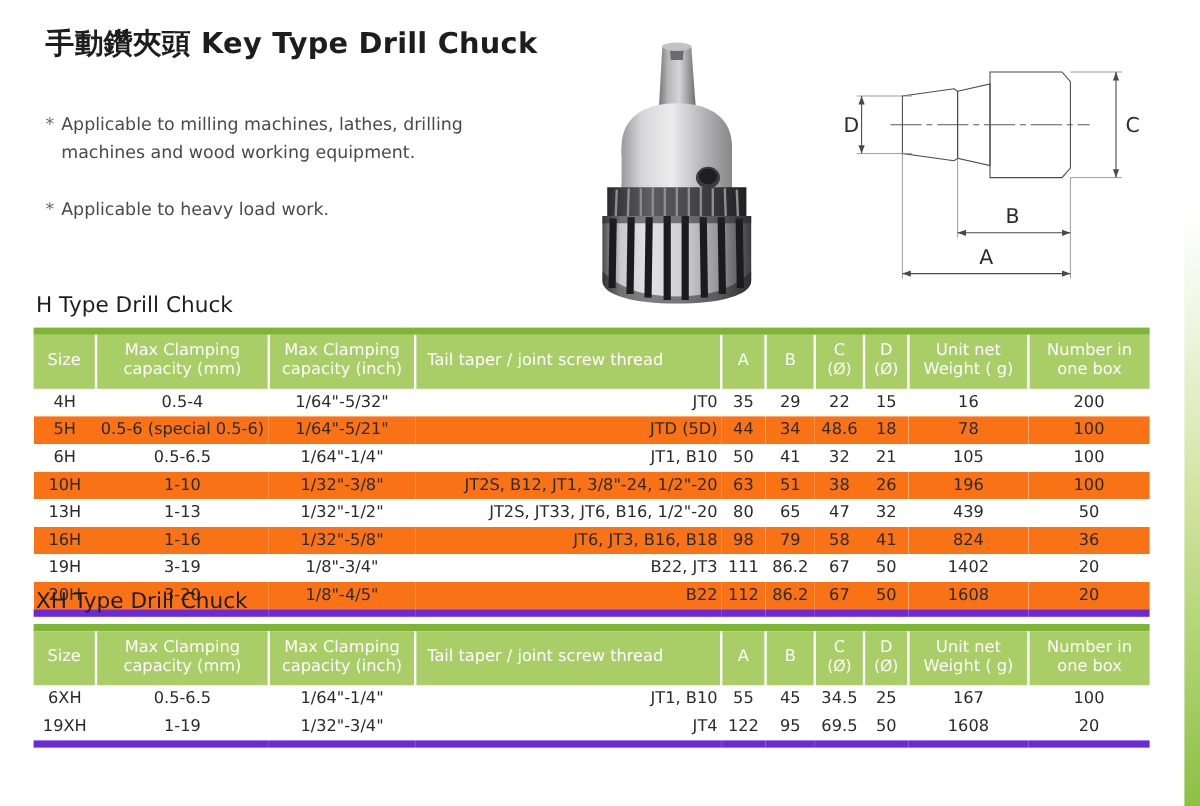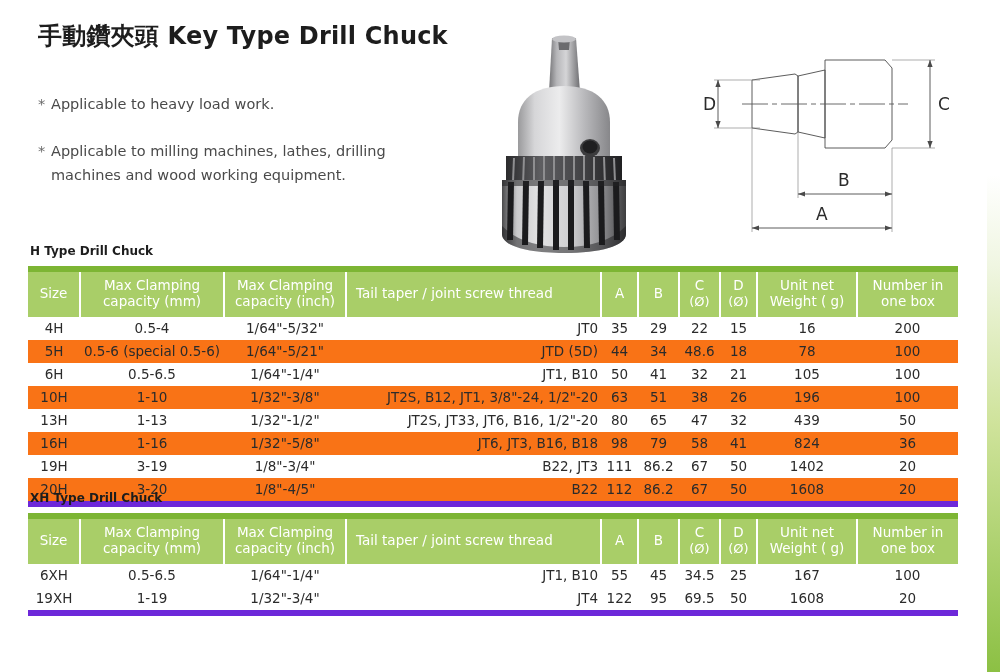--- a/index.html
+++ b/index.html
@@ -86,22 +86,22 @@
   
   .section {
     position: absolute;
     left: 28px;
     width: 930px;
   }
   .section.h-type { top: 244px; }
   .section.xh-type { top: 491px; }
 
   .section-title {
-    font-size: 12px;
-    font-weight: 700;
+    font-size: 18px;
+    font-weight: 400;
     color: #1d1d1d;
     margin: 0 0 8px 2px;
   }
 
   table.spec {
     border-collapse: collapse;
     width: 930px;
     table-layout: fixed;
     border-bottom: 6px solid #6d28d9;
   }
@@ -157,24 +157,24 @@
 <body>
 
 <div class="page">
 
   <div class="edge-strip"></div>
 
   <div class="title">手動鑽夾頭 Key Type Drill Chuck</div>
 
   <div class="bullets">
     <div class="bullet-line">
-      <span class="bullet-star">*</span><span class="bullet-text">Applicable to heavy load work.</span>
+      <span class="bullet-star">*</span><span class="bullet-text">Applicable to milling machines, lathes, drilling machines and wood working equipment.</span>
     </div>
     <div class="bullet-line">
-      <span class="bullet-star">*</span><span class="bullet-text">Applicable to milling machines, lathes, drilling machines and wood working equipment.</span>
+      <span class="bullet-star">*</span><span class="bullet-text">Applicable to heavy load work.</span>
     </div>
   </div>
 
   <div class="photo">
     <svg width="200" height="230" viewBox="0 0 200 230" xmlns="http://www.w3.org/2000/svg">
       <defs>
         <linearGradient id="steelBody" x1="0" y1="0" x2="1" y2="0">
           <stop offset="0%" stop-color="#9a9a9c"></stop>
           <stop offset="18%" stop-color="#d6d6d8"></stop>
           <stop offset="45%" stop-color="#ececed"></stop>

